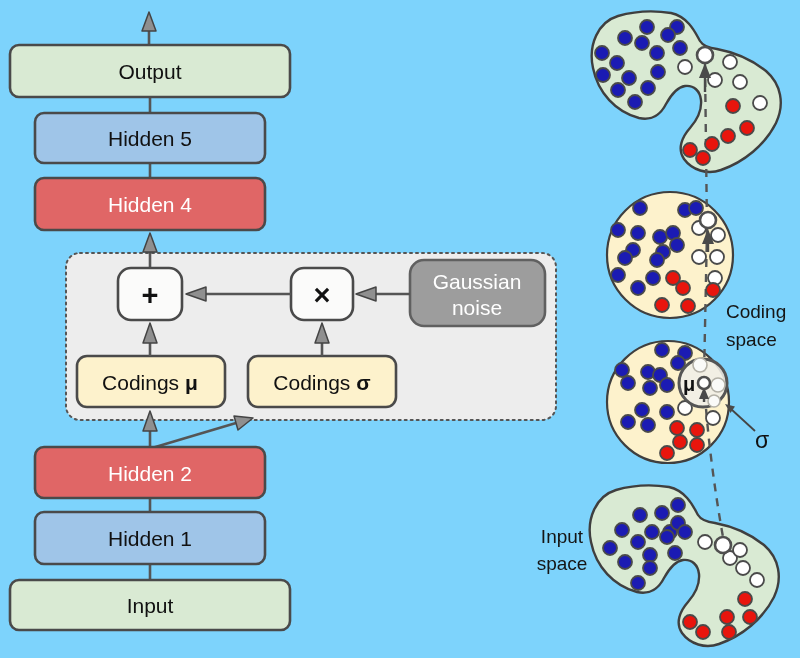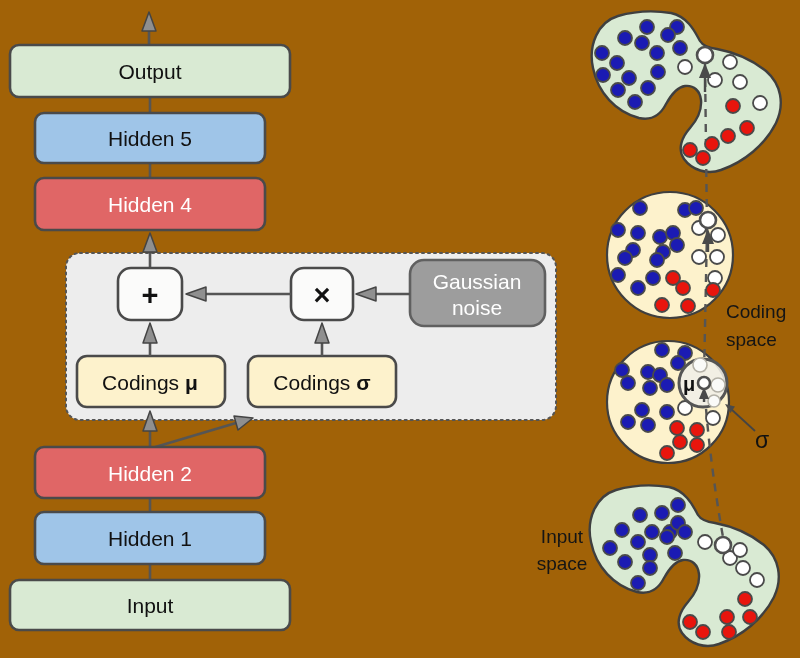--- a/index.html
+++ b/index.html
@@ -1,16 +1,16 @@
 <!DOCTYPE html>
 <html><head>
 <meta charset="utf-8">
 <style>
   html,body { margin:0; padding:0; background:#ffffff; }
-  #canvas { position:relative; width:800px; height:658px; background:#a16207; overflow:hidden; }
+  #canvas { position:relative; width:800px; height:658px; background:#7dd3fc; overflow:hidden; }
   svg { display:block; font-family:"Liberation Sans", sans-serif; }
 
   .net-box     { stroke:#4a4a4a; stroke-width:2.6; }
   .fill-green  { fill:#d9ead3; }
   .fill-blue   { fill:#9fc5e8; }
   .fill-red    { fill:#e06666; }
   .fill-yellow { fill:#fdf2cc; }
   .fill-gray   { fill:#9d9d9d; stroke:#606060; }
   .fill-op     { fill:#fbfbfa; }
 

